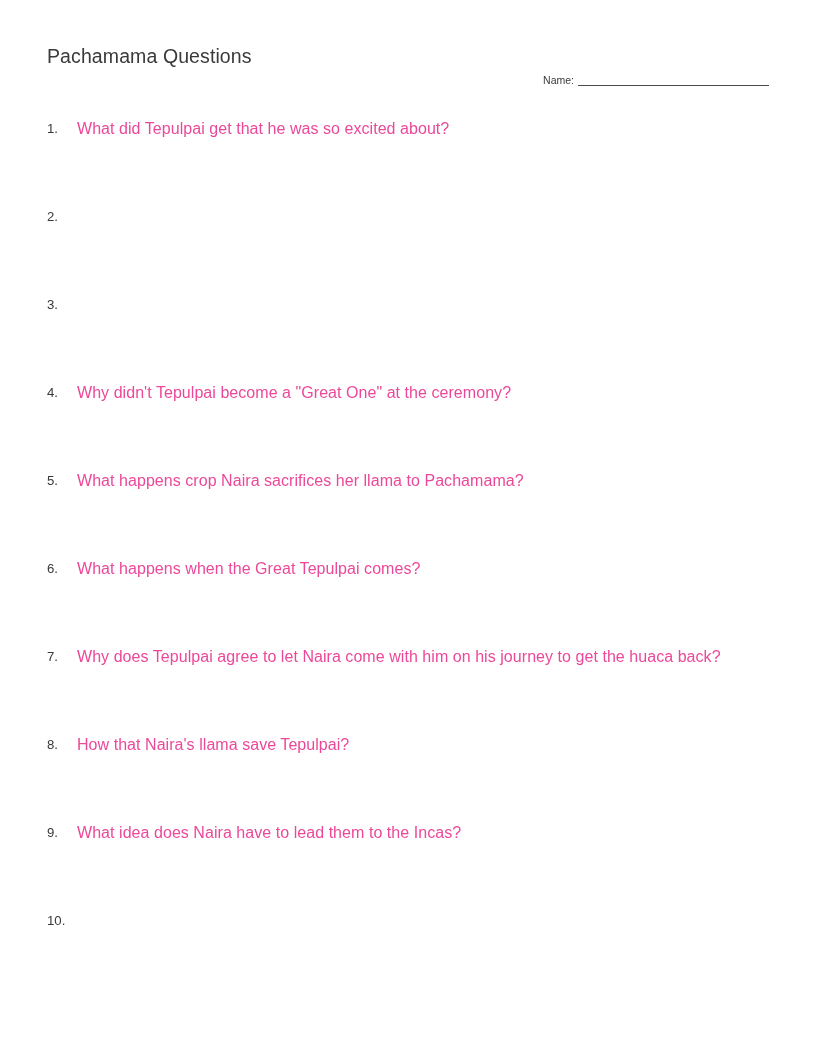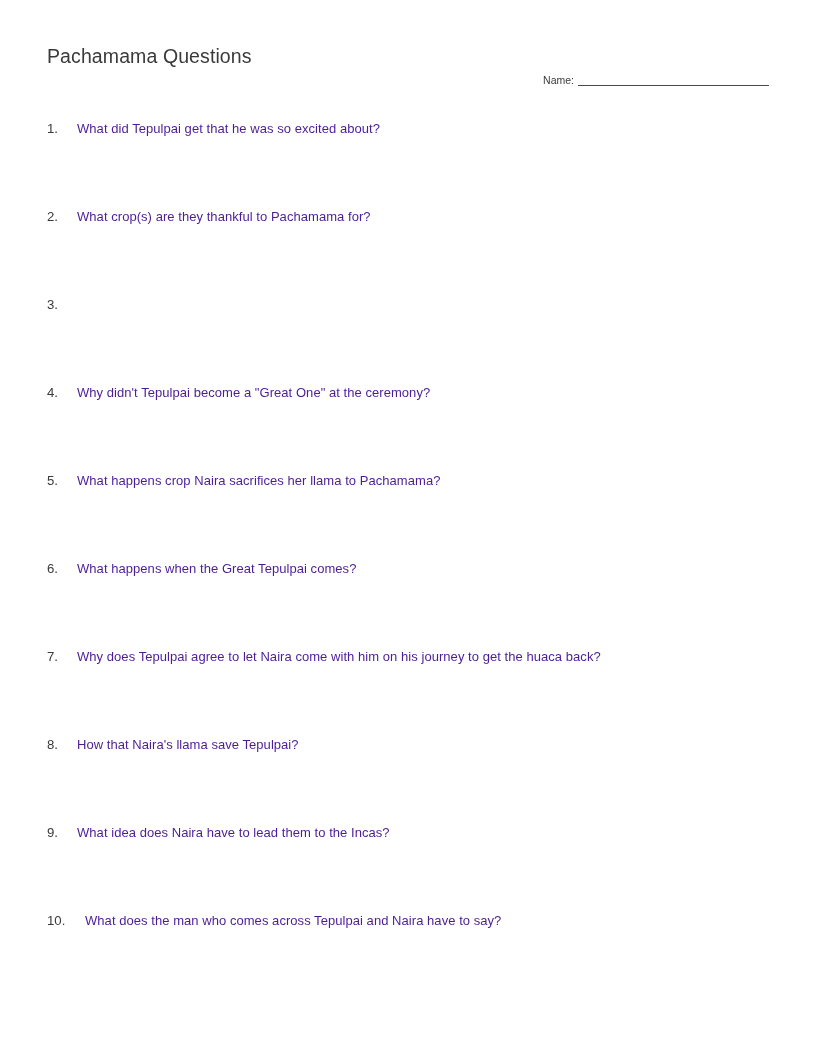--- a/index.html
+++ b/index.html
@@ -87,23 +87,23 @@
     top: 0;
     font-size: 13.2px;
     line-height: 18px;
     color: #3a3a3a;
     white-space: nowrap;
   }
   .question-text {
     position: absolute;
     left: 30px;
     top: 0;
-    font-size: 13px;
+    font-size: 16px;
     line-height: 18px;
-    color: #4c1d95;
+    color: #ec4899;
     white-space: nowrap;
     letter-spacing: 0.05px;
     text-align: center;
   }
   .question-row.wide .question-text {
     left: 38px;
   }
 
   
   .footer-badge {
@@ -147,21 +147,20 @@
     </div>
   </div>
 
   <div class="questions" id="questions-list">
       <div class="question-row">
         <span class="question-number">1.</span>
         <span class="question-text">What did Tepulpai get that he was so excited about?</span>
       </div>
       <div class="question-row">
         <span class="question-number">2.</span>
-        <span class="question-text">What crop(s) are they thankful to Pachamama for?</span>
       </div>
       <div class="question-row">
         <span class="question-number">3.</span>
       </div>
       <div class="question-row">
         <span class="question-number">4.</span>
         <span class="question-text">Why didn't Tepulpai become a "Great One" at the ceremony?</span>
       </div>
       <div class="question-row">
         <span class="question-number">5.</span>
@@ -178,18 +177,17 @@
       <div class="question-row">
         <span class="question-number">8.</span>
         <span class="question-text">How that Naira's llama save Tepulpai?</span>
       </div>
       <div class="question-row">
         <span class="question-number">9.</span>
         <span class="question-text">What idea does Naira have to lead them to the Incas?</span>
       </div>
       <div class="question-row wide">
         <span class="question-number">10.</span>
-        <span class="question-text">What does the man who comes across Tepulpai and Naira have to say?</span>
       </div>
     </div>
 
 
 </div>
 
 </body></html>

